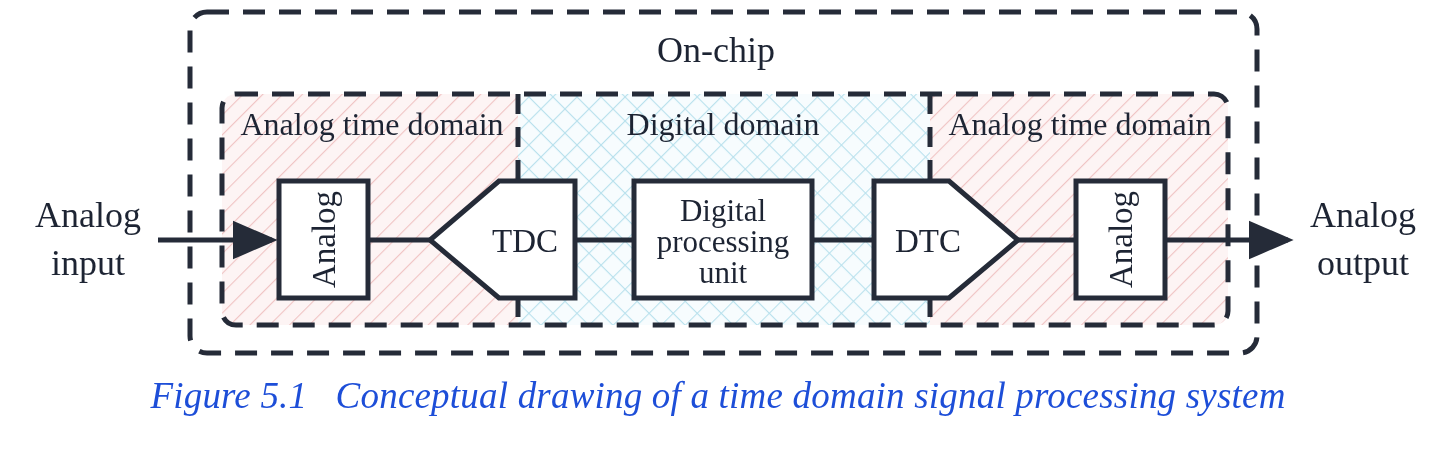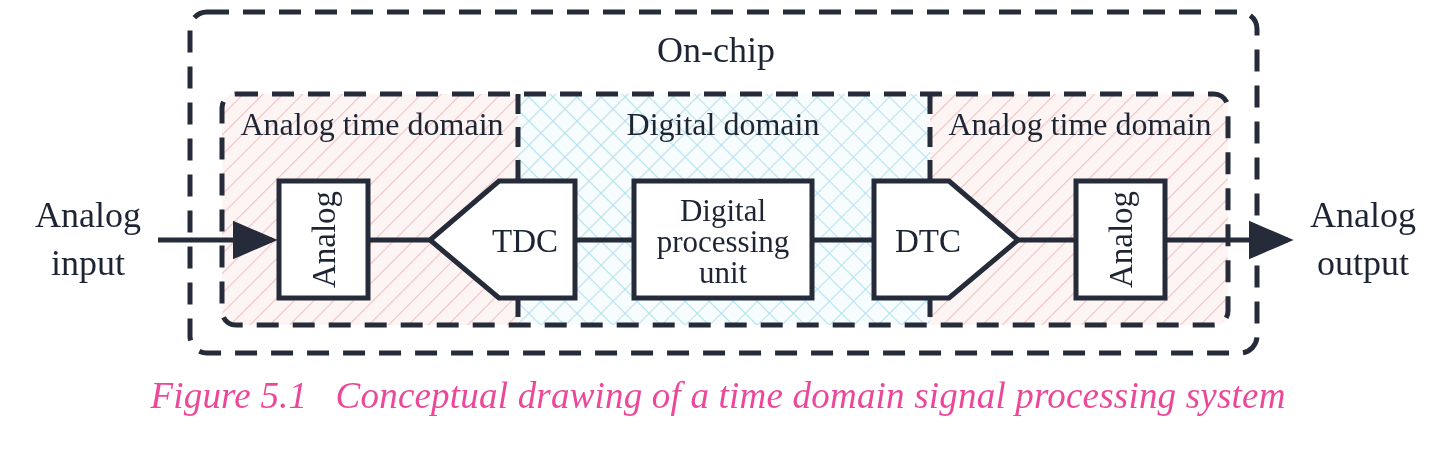--- a/index.html
+++ b/index.html
@@ -5,21 +5,21 @@
   html,body{margin:0;padding:0;background:#ffffff;}
   body{width:1440px;height:460px;overflow:hidden;
        font-family:"Liberation Serif","DejaVu Serif",serif;}
   #stage{position:relative;width:1440px;height:460px;background:#fff;}
   svg#diagram{position:absolute;left:0;top:0;width:1440px;height:460px;display:block;}
   .blk-text{font-family:"Liberation Serif","DejaVu Serif",serif;fill:#1d2433;}
   .caption{
     position:absolute;left:0;top:374px;width:1436px;
     text-align:center;
     font-family:"Liberation Serif","DejaVu Serif",serif;
-    font-style:italic;font-size:37px;color:#ec4899;
+    font-style:italic;font-size:37px;color:#1d4ed8;
     letter-spacing:.2px;white-space:pre;
   }
 </style>
 </head>
 <body>
 
 <div id="stage">
 
   <svg id="diagram" viewBox="0 0 1440 460">
     <defs>

